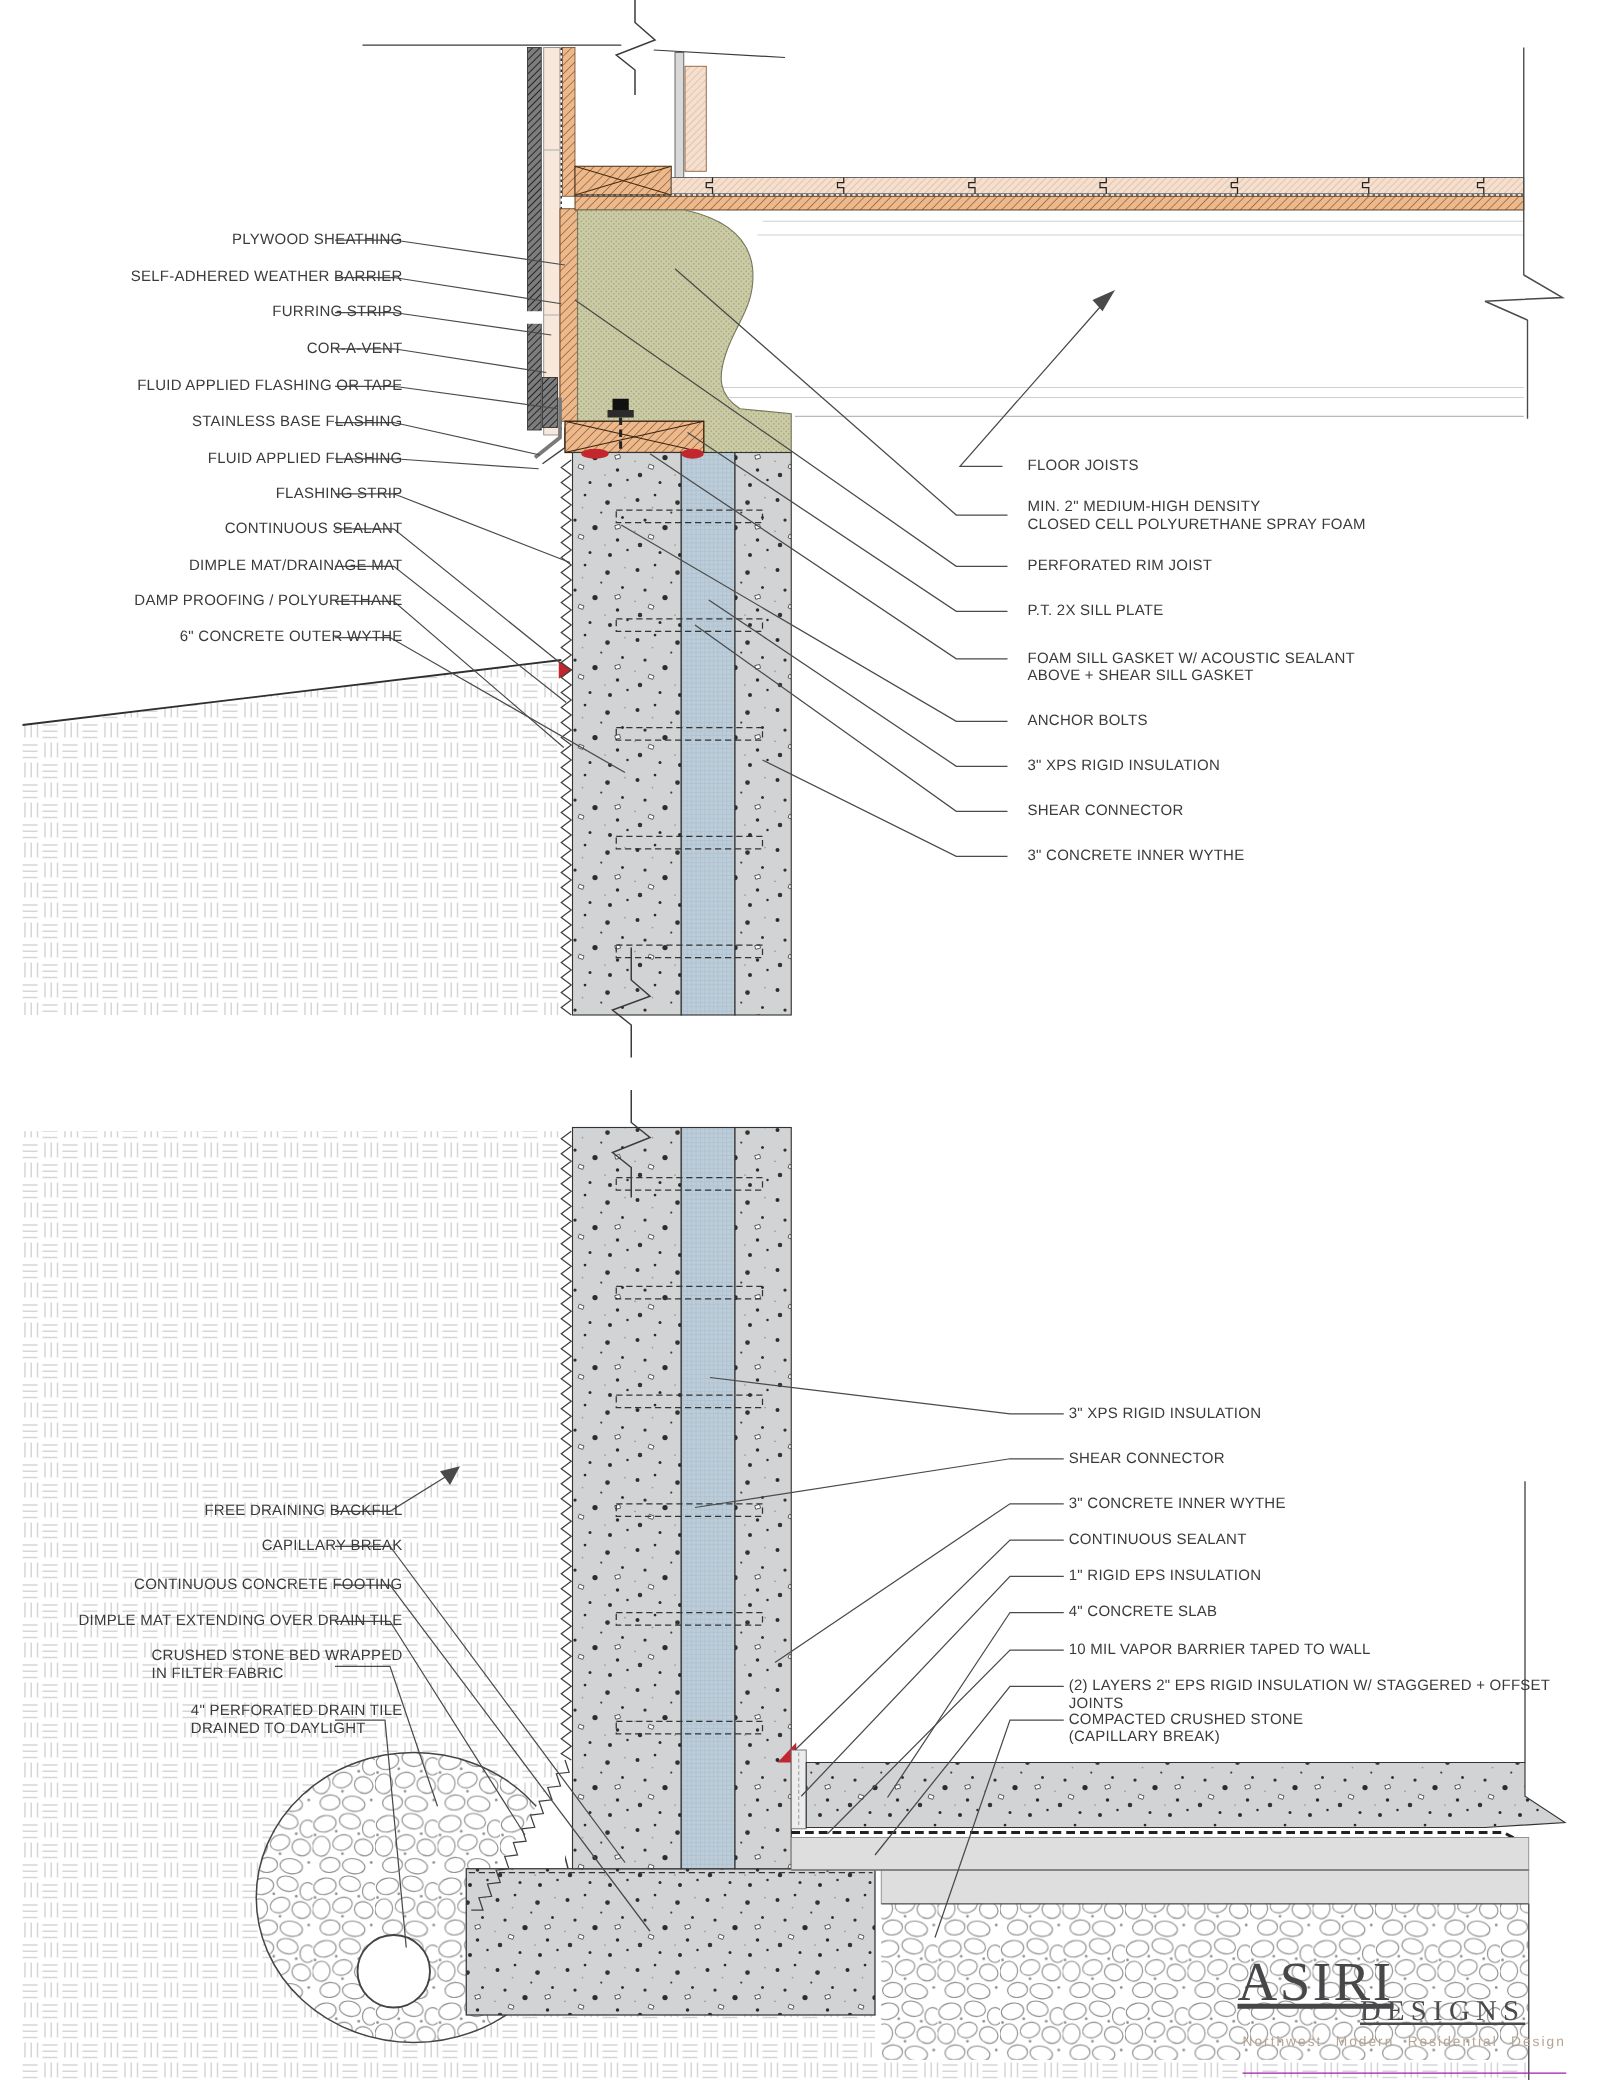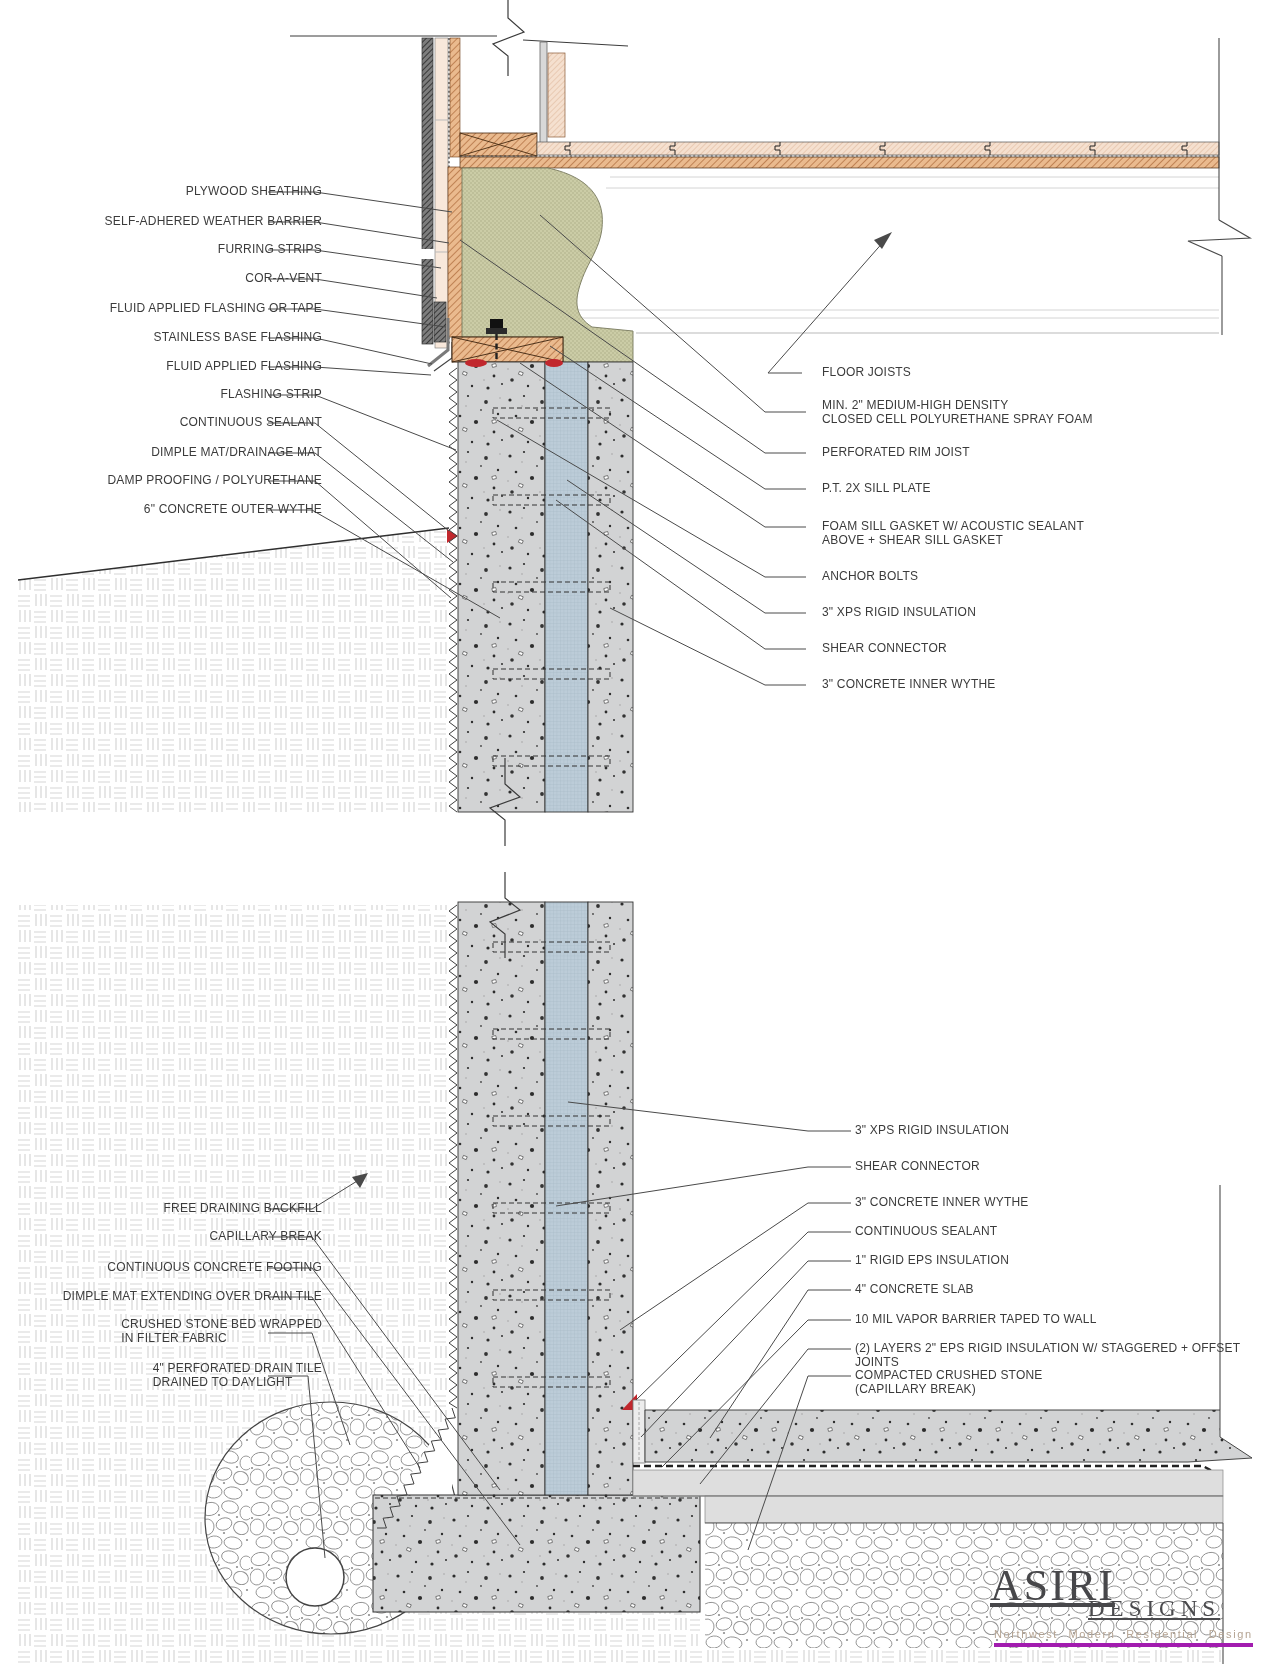--- a/index.html
+++ b/index.html
@@ -10,21 +10,21 @@
        white-space:pre-line;letter-spacing:0.2px;font-family:"Liberation Sans",sans-serif;}
   .lbl.r{text-align:left;right:958px;}
   .lbl.l{text-align:left;}
   .lbl.l.tr{left:810px;margin-left:12px;}
   .lbl.l.br{left:855px;}
   #logo-name{position:absolute;left:990px;top:1560px;font-family:"Liberation Serif",serif;
        font-size:44px;color:#47474a;letter-spacing:2px;text-decoration:underline;}
   #logo-suffix{position:absolute;left:1088px;top:1596px;font-family:"Liberation Serif",serif;
        font-size:23px;color:#4a4a4d;letter-spacing:5px;text-decoration:underline;}
   #logo-tagline{position:absolute;left:994px;top:1628px;font-size:11px;color:#b5a493;
-       letter-spacing:1.6px;word-spacing:6px;border-bottom:4px solid #a21caf;padding-bottom:3px;}
+       letter-spacing:1.6px;word-spacing:6px;border-bottom:1px solid #a21caf;padding-bottom:18px;}
 </style>
 </head>
 <body>
 
 <div id="page">
 
 <svg width="1280" height="1664" viewBox="0 0 1280 1664">
   <defs>
 
     <pattern id="soil" width="32" height="32" patternUnits="userSpaceOnUse">

